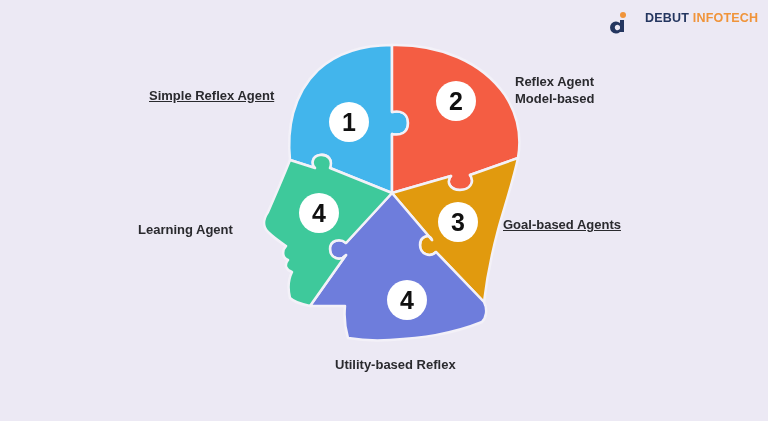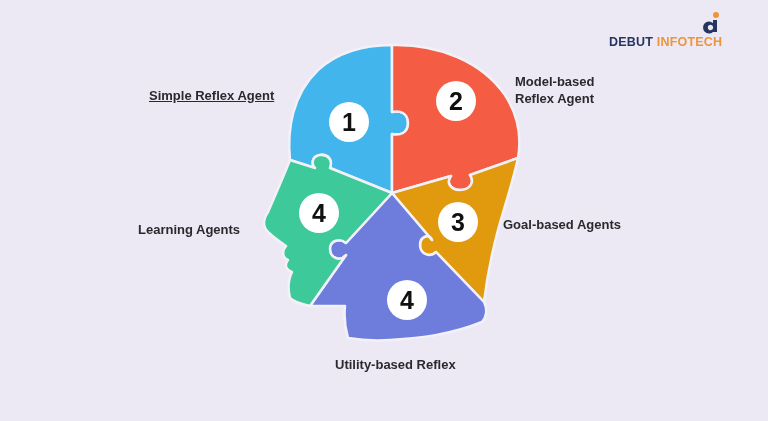--- a/index.html
+++ b/index.html
@@ -2,21 +2,21 @@
 <html><head>
 <meta charset="utf-8">
 <style>
   html, body { margin: 0; padding: 0; }
   body {
     width: 768px; height: 421px; overflow: hidden;
     background: #ece9f4;
     font-family: "Liberation Sans", "DejaVu Sans", sans-serif;
     position: relative;
   }
-  .logo { position: absolute; left: 609px; top: 11px; display: flex; align-items: flex-end; gap: 0; flex-direction: column; }
+  .logo { position: absolute; left: 609px; top: 11px; display: flex; align-items: flex-start; gap: 16px; }
   .logo-text { font-weight: 700; font-size: 12.5px; letter-spacing: 0.2px; }
   .logo-text .a { color: #24365f; }
   .logo-text .b { color: #f0943a; }
   .label { position: absolute; font-weight: 700; font-size: 13px; color: #2a2a2e; line-height: 17px; white-space: nowrap; }
   svg.head { position: absolute; left: 0; top: 0; }
   .num { font-family: "Liberation Sans", "DejaVu Sans", sans-serif; font-weight: 700; font-size: 25px; fill: #111; }
 </style>
 </head>
 <body>
 
@@ -100,18 +100,18 @@
     <text class="num" x="407" y="309" text-anchor="middle">4</text>
   </g>
   <g>
     <circle cx="319" cy="213" r="20" fill="#ffffff"></circle>
     <text class="num" x="319" y="222" text-anchor="middle">4</text>
   </g>
 </svg>
 
 <div class="label" style="left:149px; top:87px;text-decoration:underline;">Simple Reflex Agent</div>
 <div class="label" style="left:515px; top:73px;">
+  <div>Reflex Agent</div>
   <div>Model-based</div>
-  <div>Reflex Agent</div>
 </div>
-<div class="label" style="left:503px; top:216px;">Goal-based Agents</div>
-<div class="label" style="left:138px; top:221px;">Learning Agents</div>
+<div class="label" style="left:503px; top:216px;text-decoration:underline;">Goal-based Agents</div>
+<div class="label" style="left:138px; top:221px;">Learning Agent</div>
 <div class="label" style="left:335px; top:356px;">Utility-based Reflex</div>
 
 </body></html>

